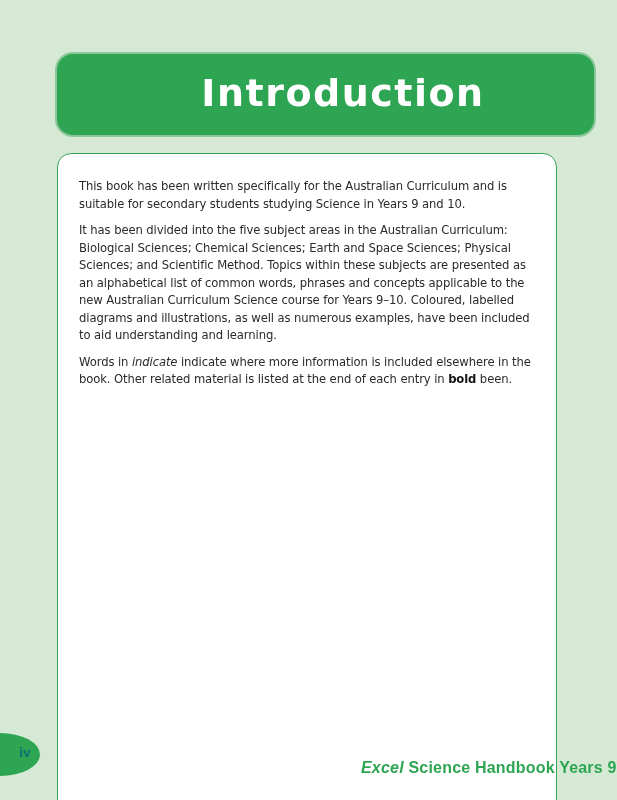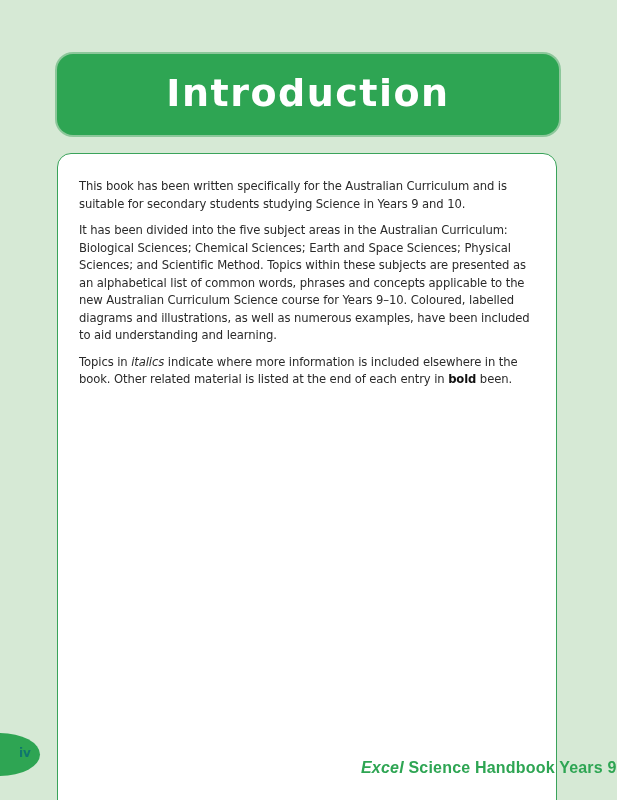--- a/index.html
+++ b/index.html
@@ -19,20 +19,21 @@
       left: 57px;
       top: 54px;
       width: 502px;
       height: 81px;
       background: #2ea553;
       border-radius: 16px;
       box-shadow: 0 0 0 2px #8cc79a;
       display: flex;
       align-items: center;
       justify-content: center;
+      padding-left: 35px;
     }
     .title-text {
       color: #ffffff;
       font-family: "DejaVu Sans", sans-serif;
       font-weight: bold;
       font-size: 38px;
       letter-spacing: 1.5px;
       margin-top: -4px;
     }
     .content-card {
@@ -100,19 +101,19 @@
 </head>
 <body>
 
 <div class="title-banner">
   <span class="title-text">Introduction</span>
 </div>
 
 <div class="content-card">
   <p>This book has been written specifically for the Australian Curriculum and is suitable for secondary students studying Science in Years 9 and 10.</p>
   <p>It has been divided into the five subject areas in the Australian Curriculum: Biological Sciences; Chemical Sciences; Earth and Space Sciences; Physical Sciences; and Scientific Method. Topics within these subjects are presented as an alphabetical list of common words, phrases and concepts applicable to the new Australian Curriculum Science course for Years 9–10. Coloured, labelled diagrams and illustrations, as well as numerous examples, have been included to aid understanding and learning.</p>
-  <p><span>Topics in </span><em>italics</em><span> indicate where more information is included elsewhere in the book. Other related material is listed at the end of each entry in </span><strong>bold</strong><span> been.</span></p>
+  <p><span>Words in </span><em>indicate</em><span> indicate where more information is included elsewhere in the book. Other related material is listed at the end of each entry in </span><strong>bold</strong><span> been.</span></p>
 </div>
 
 <div class="page-tab"></div>
 <span class="page-number">iv</span>
 
 <div class="footer-title"><span class="brand">Excel</span><span> Science Handbook Years 9–10</span></div>
 
 </body></html>

